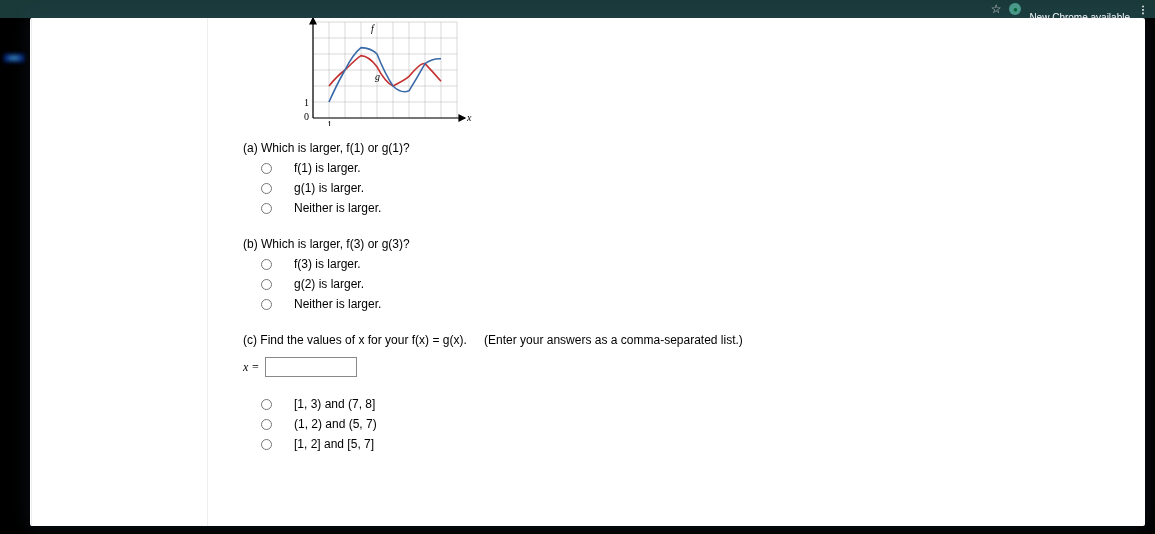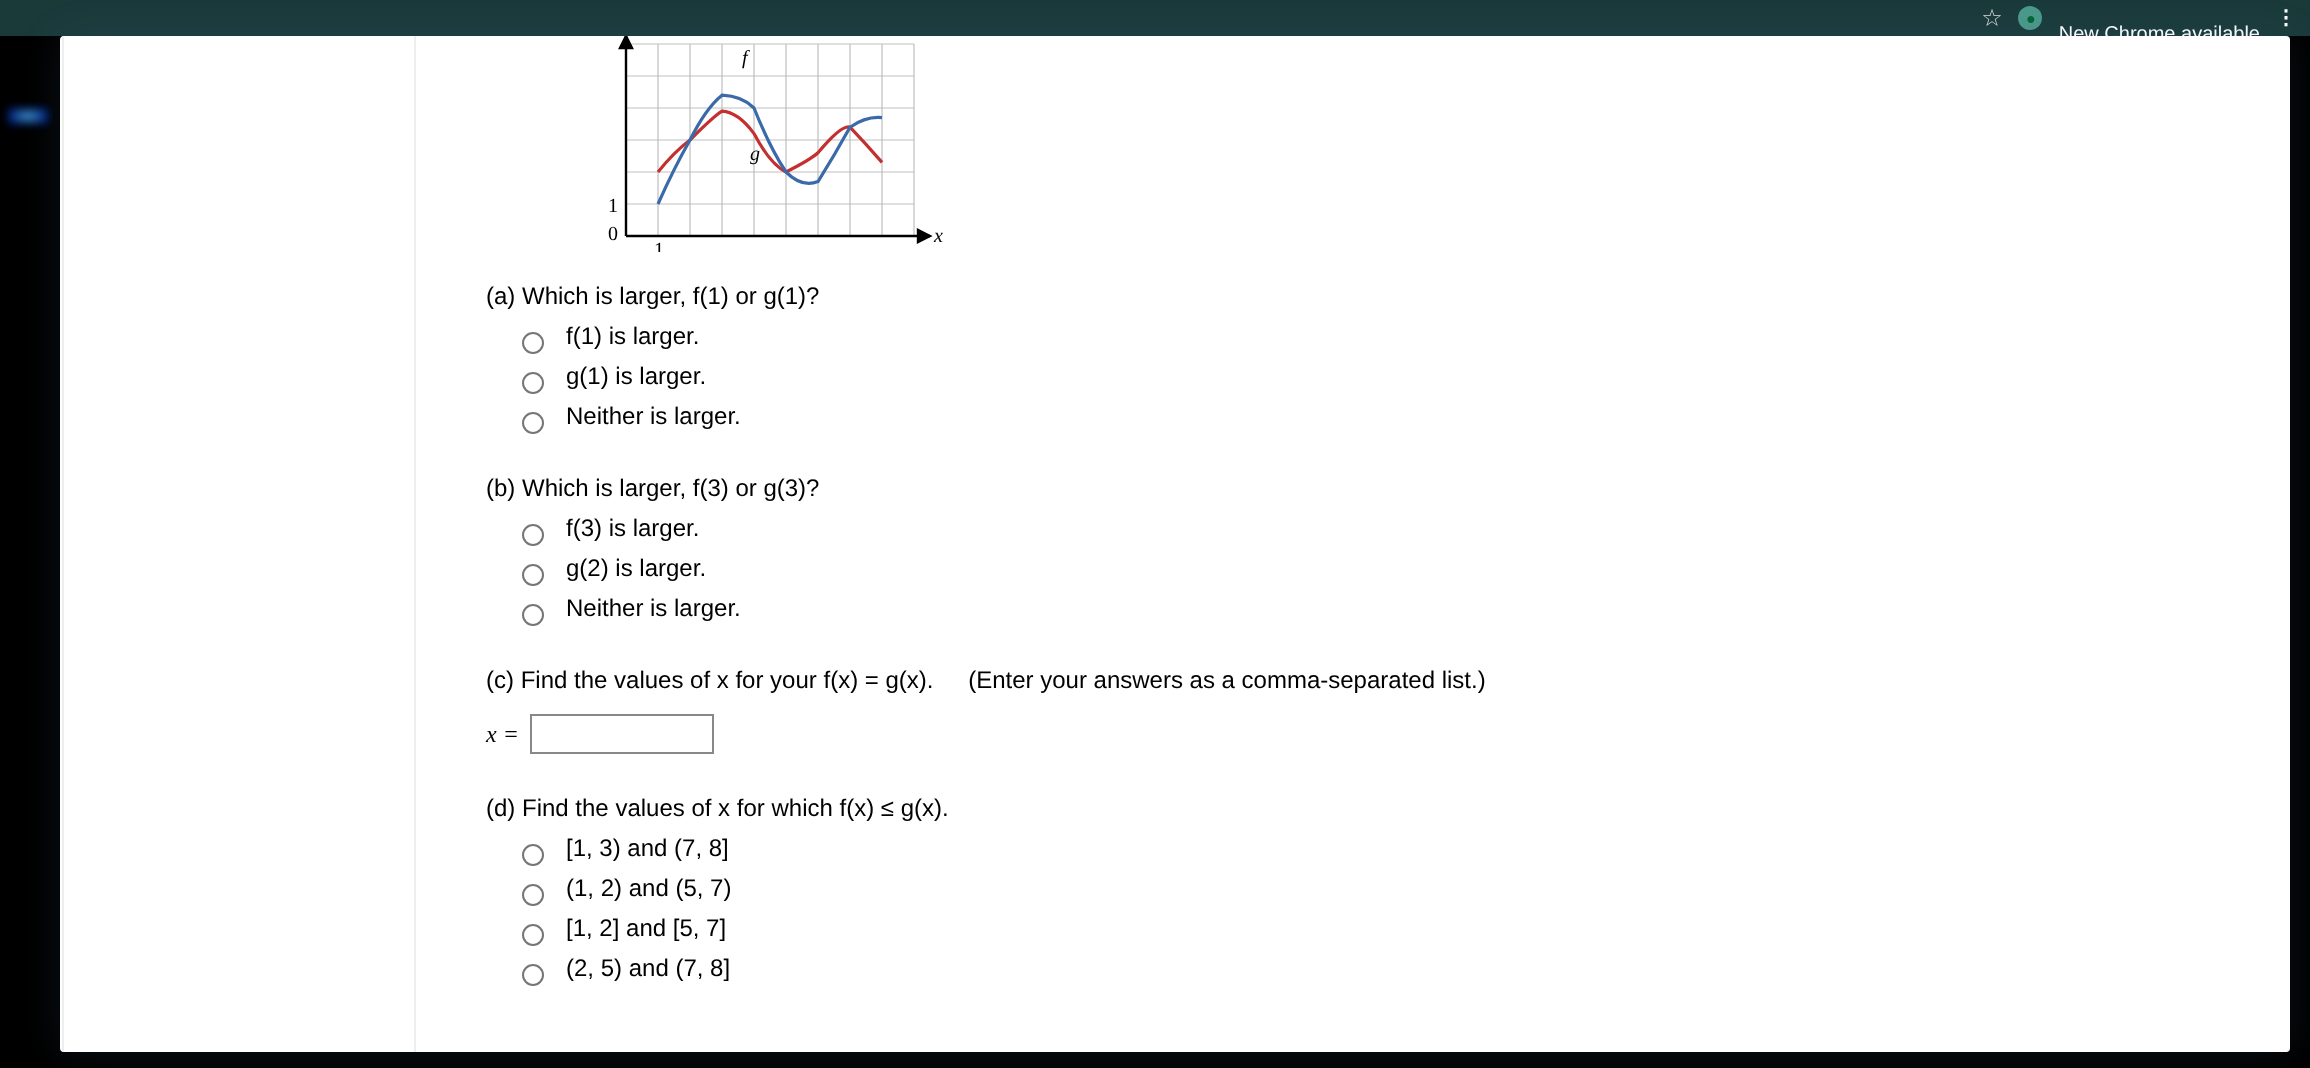--- a/index.html
+++ b/index.html
@@ -51,21 +51,21 @@
     }
     .inner {
       border-left: 1px solid #eee;
       padding-left: 35px;
       height: 100%;
     }
     .graph-box { margin: 0 0 10px 52px; }
     .question-block { margin-bottom: 18px; line-height: 1.5; }
     .prompt { margin-bottom: 2px; }
     .options { padding-left: 18px; }
-    .option-row { display: flex; align-items: flex-end; gap: 11px; margin: 2px 0; }
+    .option-row { display: flex; align-items: center; gap: 22px; margin: 2px 0; }
     .option-row input[type="radio"] { width: 11px; height: 11px; }
     .hint { margin-left: 14px; }
     .x-eq { display: flex; align-items: center; gap: 6px; margin-top: 8px; }
     .input-box {
       width: 92px; height: 20px; border: 1px solid #888;
       background: #fff;
     }
     .italic { font-style: italic; font-family: 'Times New Roman', serif; }
     .left-gutter-shadow {
       position: absolute; left: 0; top: 0; bottom: 0; width: 30px;
@@ -181,36 +181,31 @@
           <span>(c) Find the values of x for your  f(x) = g(x).</span>
           <span class="hint">(Enter your answers as a comma-separated list.)</span>
         </div>
         <div class="x-eq">
           <span class="italic">x =</span>
           <input class="input-box" type="text" style="">
         </div>
       </div>
 
       <div class="question-block">
-        <div class="prompt">(d) Find the values of x for which  f(x) ≤ g(x).</div>
         <div class="options">
           <label class="option-row">
               <input type="radio" name="qd" style="">
               <span>[1, 3) and (7, 8]</span>
             </label>
           <label class="option-row">
               <input type="radio" name="qd" style="">
               <span>(1, 2) and (5, 7)</span>
             </label>
           <label class="option-row">
               <input type="radio" name="qd" style="">
               <span>[1, 2] and [5, 7]</span>
-            </label>
-          <label class="option-row">
-              <input type="radio" name="qd" style="">
-              <span>(2, 5) and (7, 8]</span>
             </label>
         </div>
       </div>
 
     </div>
   </div>
 </div>
 
 </body></html>

